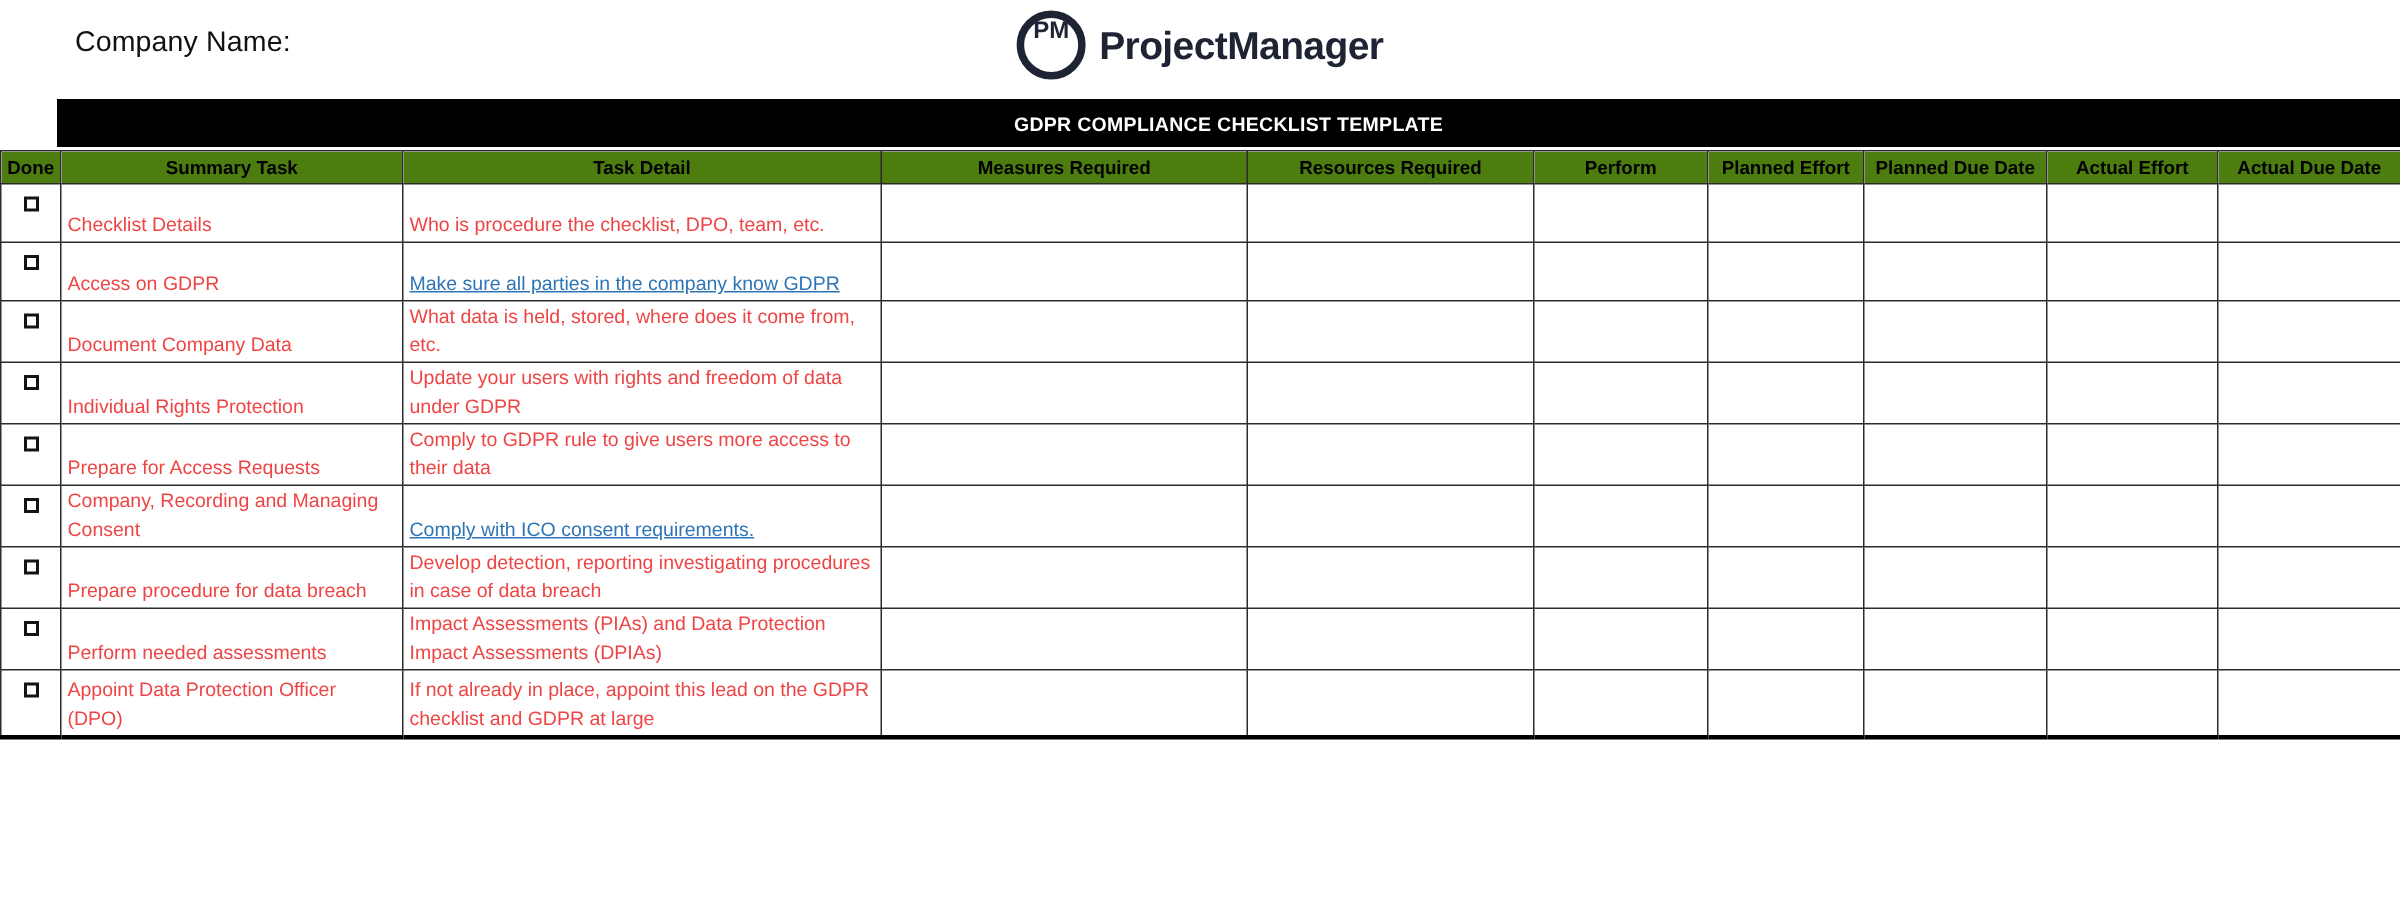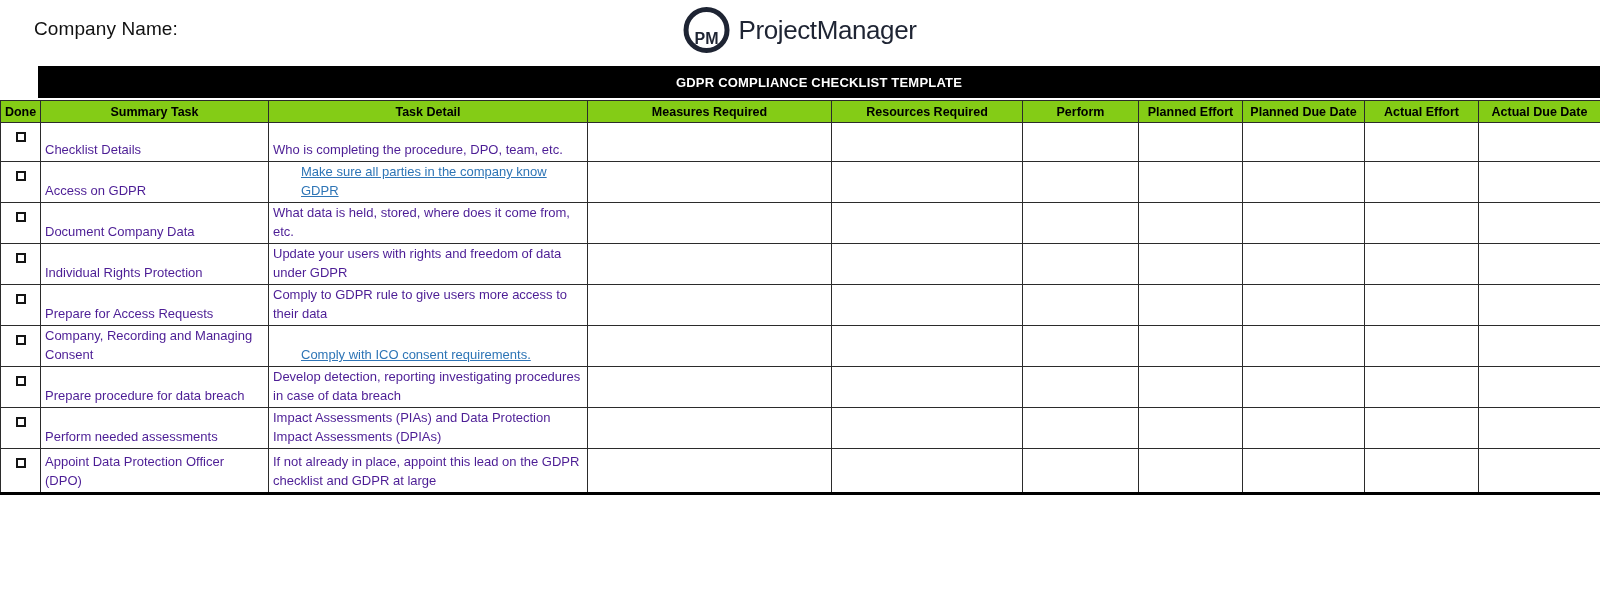--- a/index.html
+++ b/index.html
@@ -7,68 +7,68 @@
   body {
     width: 1600px; height: 600px; overflow: hidden;
     font-family: "Liberation Sans", "DejaVu Sans", sans-serif;
     color: #1a1a1a;
   }
   .sheet { width: 1600px; height: 600px; position: relative; background: #fff; }
 
   
   .topband { position: relative; height: 66px; background: #fff; }
   .company-label {
-    position: absolute; left: 34px; top: 18px;
+    position: absolute; left: 50px; top: 18px;
     font-size: 19px; color: #111; letter-spacing: 0.1px;
   }
   .logo {
     position: absolute; left: 50%; top: 7px; transform: translateX(-50%);
     display: flex; align-items: center; white-space: nowrap;
   }
   .logo-circle {
     width: 46px; height: 46px; border: 5px solid #1e2433; border-radius: 50%;
-    display: flex; align-items: flex-end; justify-content: center;
+    display: flex; align-items: flex-start; justify-content: center;
     color: #1e2433; font-weight: bold; font-size: 16px; letter-spacing: 0;
     background: #fff;
   }
   .logo-text {
-    margin-left: 9px; font-size: 26px; font-weight: normal; color: #1e2433;
+    margin-left: 9px; font-size: 26px; font-weight: bold; color: #1e2433;
     letter-spacing: -0.4px;
   }
 
   
   .titlebar {
     height: 32px; background: #000;
     display: flex; align-items: center; justify-content: center; margin-left: 38px;
   }
   .titlebar span {
     color: #fff; font-weight: bold; font-size: 13px; letter-spacing: 0.2px;
   }
   .bar-gap { height: 2px; background: #fff; }
 
   
   table {
     width: 1600px; table-layout: fixed; border-collapse: collapse;
     background: #fff;
   }
   th, td { border: 1px solid #2b2b2b; overflow: hidden; }
   thead th {
-    background: #84cc16; height: 22px;
+    background: #4d7c0f; height: 22px;
     font-size: 12.5px; font-weight: bold; color: #000;
     text-align: center; vertical-align: middle; padding: 1px 2px;
   }
   tbody td { height: 39px; vertical-align: bottom; padding: 0 4px 2px 4px; }
   tbody tr:last-child td { height: 45px; border-bottom: 3px solid #000; }
   td.done-col { vertical-align: top; text-align: center; padding: 5px 0 0 0; }
   .cb {
     display: inline-block; width: 10px; height: 10px;
     border: 2px solid #141414; background: #fff;
   }
-  .celltext { font-size: 13px; line-height: 19px; color: #4c1d95; display: block; }
-  .celltext.link { color: #2e75b6; text-decoration: underline; cursor: pointer; margin-left: 28px; }
+  .celltext { font-size: 13px; line-height: 19px; color: #ef4444; display: block; }
+  .celltext.link { color: #2e75b6; text-decoration: underline; cursor: pointer; }
 </style>
 </head>
 <body>
 
 <div class="sheet">
 
   <div class="topband">
     <div class="company-label">Company Name:</div>
     <div class="logo">
       <span class="logo-circle">
@@ -112,21 +112,21 @@
     </thead>
     <tbody>
         <tr>
     <td class="done-col">
       <span class="cb"></span>
     </td>
     <td>
       <span class="celltext">Checklist Details</span>
     </td>
     <td>
-      <span class="celltext">Who is completing the procedure, DPO, team, etc.</span>
+      <span class="celltext">Who is procedure the checklist, DPO, team, etc.</span>
     </td>
     <td></td>
     <td></td>
     <td></td>
     <td></td>
     <td></td>
     <td></td>
     <td></td>
   </tr>
         <tr>

